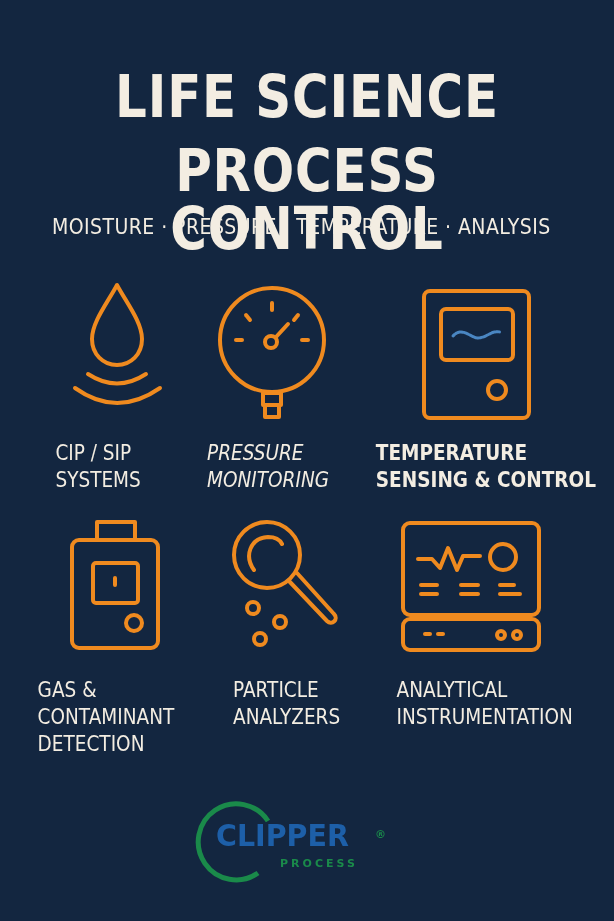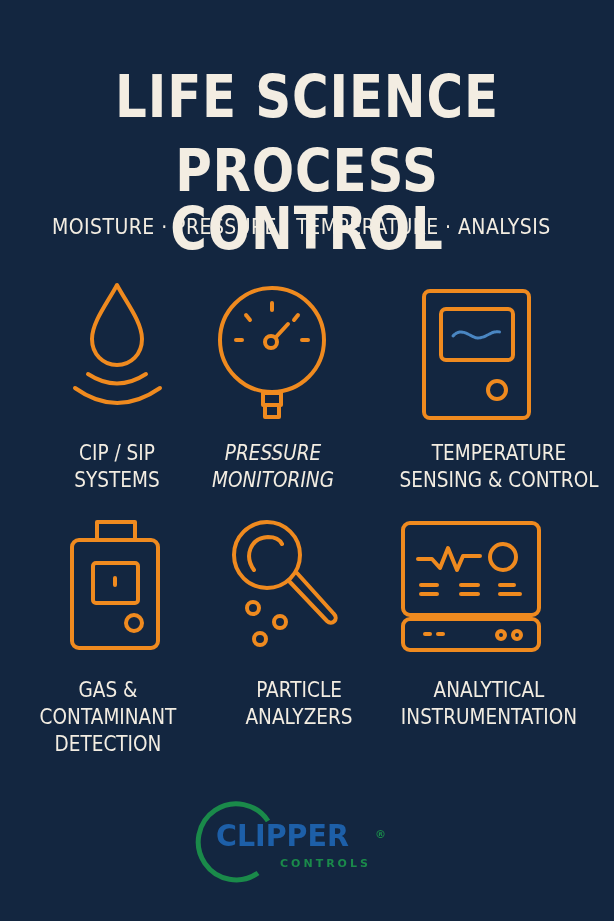--- a/index.html
+++ b/index.html
@@ -15,21 +15,21 @@
   }
   #t1 { top: 68px; }
   #t2 { top: 142px; }
   .subtitle {
     position: absolute; left: 52px; top: 214px; color: #f3ede2;
     font-family: "DejaVu Sans", sans-serif; font-size: 22px; letter-spacing: 0.5px;
     transform: scaleX(0.86); transform-origin: left; white-space: nowrap;
   }
   svg.icons { position: absolute; left: 0; top: 0; }
   .label {
-    position: absolute; color: #f3ede2; text-align: center;
+    position: absolute; color: #f3ede2; 
     font-family: "DejaVu Sans", sans-serif; font-size: 21px; line-height: 27px;
     white-space: nowrap;
   }
   .label span { display: block; transform: scaleX(0.88); }
   .logo-text {
     position: absolute; left: 216px; top: 818px; color: #1d5fa8; font-weight: bold;
     font-family: "DejaVu Sans", sans-serif; font-size: 30px; letter-spacing: 0;
     transform: scaleX(0.95); transform-origin: left;
   }
   .reg { position: absolute; left: 375px; top: 828px; color: #1a8a4a; font-size: 11px; font-weight: bold; font-family: "DejaVu Sans", sans-serif; }
@@ -113,33 +113,33 @@
 </svg>
 
 <div class="label" style="left:47px; top:440px; width:140px;">
   <span>CIP / SIP</span>
     <span>SYSTEMS</span>
 </div>
 <div class="label" style="left:198px; top:440px; width:150px;font-style:italic;">
   <span>PRESSURE</span>
     <span>MONITORING</span>
 </div>
-<div class="label" style="left:384px; top:440px; width:230px;">
+<div class="label" style="left:362px; top:440px; width:230px;font-weight:bold;">
   <span>TEMPERATURE</span>
     <span>SENSING &amp; CONTROL</span>
 </div>
 <div class="label" style="left:28px; top:677px; width:160px;">
   <span>GAS &amp;</span>
     <span>CONTAMINANT</span>
     <span>DETECTION</span>
 </div>
 <div class="label" style="left:224px; top:677px; width:150px;">
   <span>PARTICLE</span>
     <span>ANALYZERS</span>
 </div>
 <div class="label" style="left:384px; top:677px; width:210px;">
   <span>ANALYTICAL</span>
     <span>INSTRUMENTATION</span>
 </div>
 
 <div class="logo-text">CLIPPER</div>
 <div class="reg">®</div>
-<div class="logo-sub">CONTROLS</div>
+<div class="logo-sub">PROCESS</div>
 
 </body></html>

